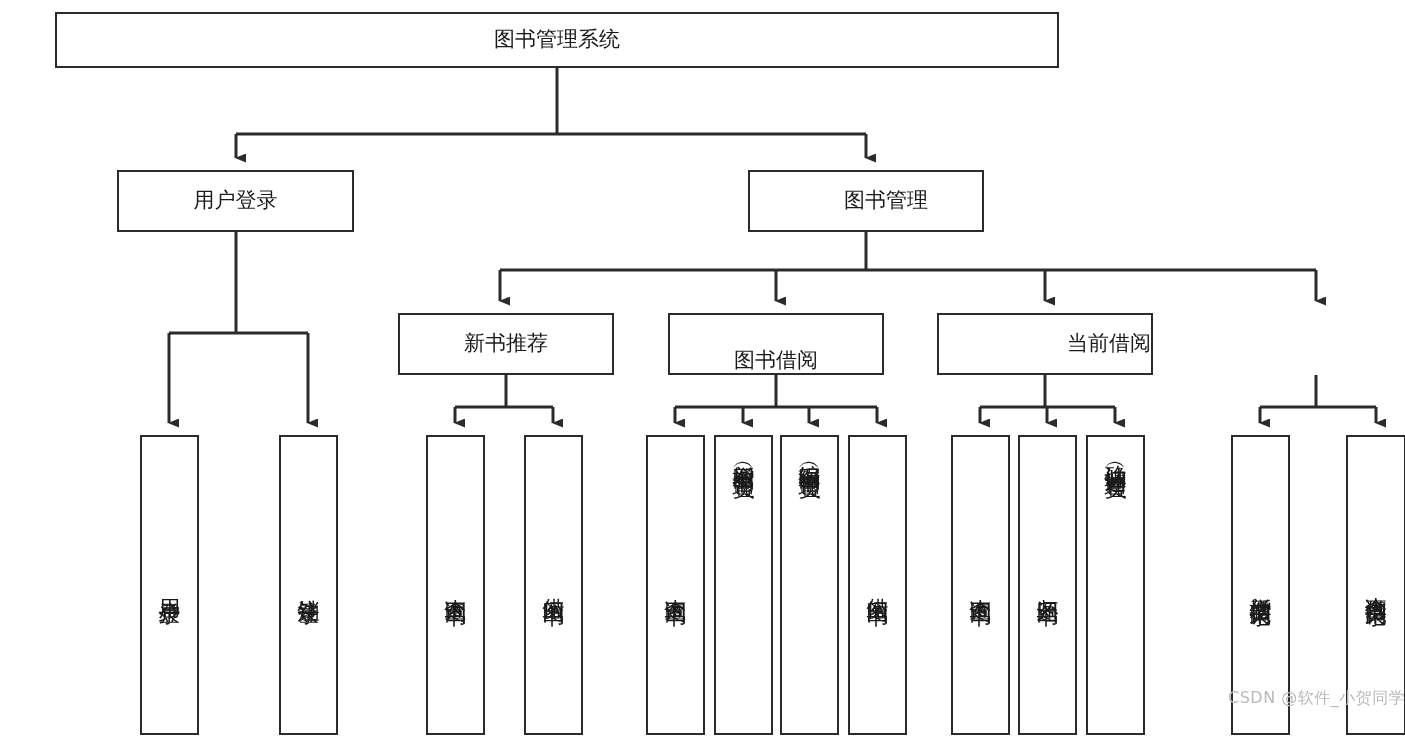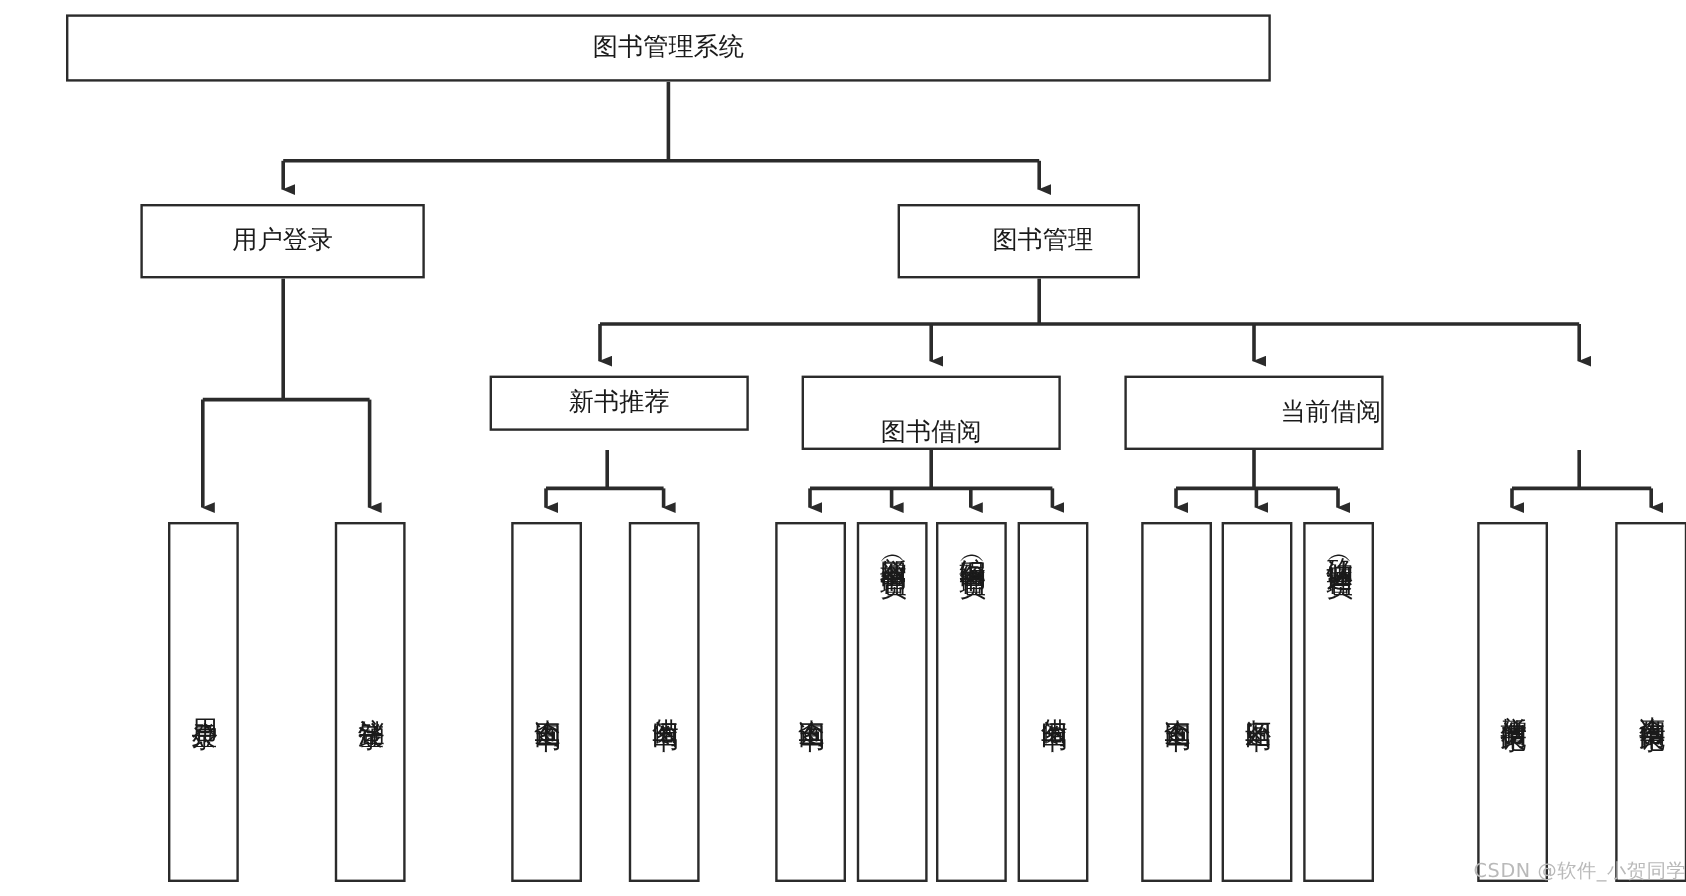--- a/index.html
+++ b/index.html
@@ -124,25 +124,25 @@
     </g>
   </svg>
 
   <div class="node horizontal" style="left:19px; top:12px; width:1004px; height:56px;">
     <span class="node-label">图书管理系统</span>
   </div>
 
   <div class="node horizontal" style="left:81px; top:170px; width:237px; height:62px;">
     <span class="node-label">用户登录</span>
   </div>
-  <div class="node horizontal" style="left:712px; top:170px; width:202px; height:62px;padding-left:40px;">
+  <div class="node horizontal" style="left:712px; top:170px; width:236px; height:62px;padding-left:40px;">
     <span class="node-label">图书管理</span>
   </div>
 
-  <div class="node horizontal" style="left:372px; top:313px; width:216px; height:46px;">
+  <div class="node horizontal" style="left:362px; top:313px; width:216px; height:62px;">
     <span class="node-label">新书推荐</span>
   </div>
   <div class="node horizontal" style="left:632px; top:313px; width:216px; height:62px;align-items:flex-end;">
     <span class="node-label">图书借阅</span>
   </div>
   <div class="node horizontal" style="left:901px; top:313px; width:216px; height:62px;justify-content:flex-end;">
     <span class="node-label">当前借阅</span>
   </div>
 
   <div class="node vertical centered" style="left:104px; top:435px; width:59px; height:300px;">
@@ -178,15 +178,15 @@
   <div class="node vertical" style="left:1050px; top:435px; width:59px; height:300px;">
     <span class="node-label">确认归还（管理员）</span>
   </div>
   <div class="node vertical centered" style="left:1195px; top:435px; width:59px; height:300px;">
     <span class="node-label">新增借阅记录</span>
   </div>
   <div class="node vertical centered" style="left:1310px; top:435px; width:60px; height:300px;">
     <span class="node-label">查询借阅记录</span>
   </div>
 
-  <div class="watermark" style="left:1192px; top:716px;">CSDN @软件_小贺同学</div>
+  <div class="watermark" style="left:1192px; top:688px;">CSDN @软件_小贺同学</div>
 
 </div>
 
 </body></html>

